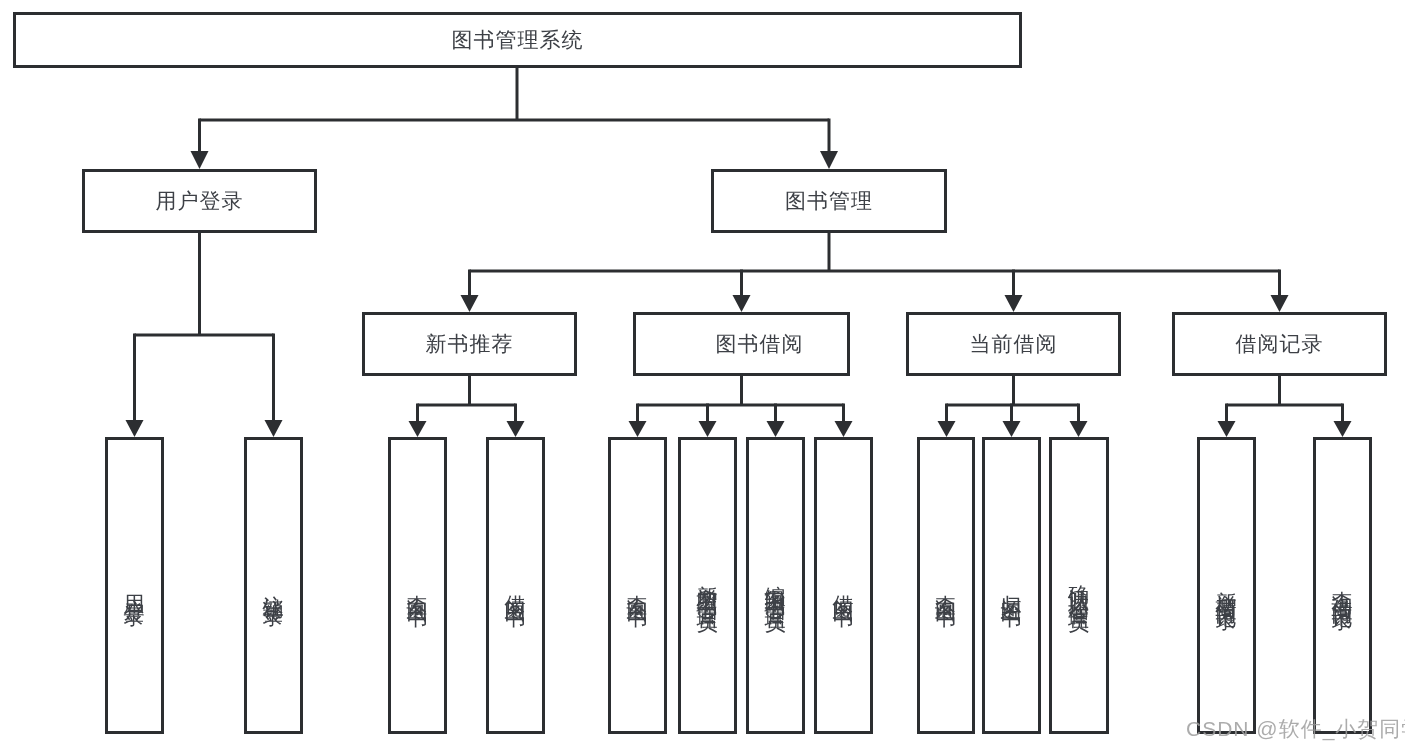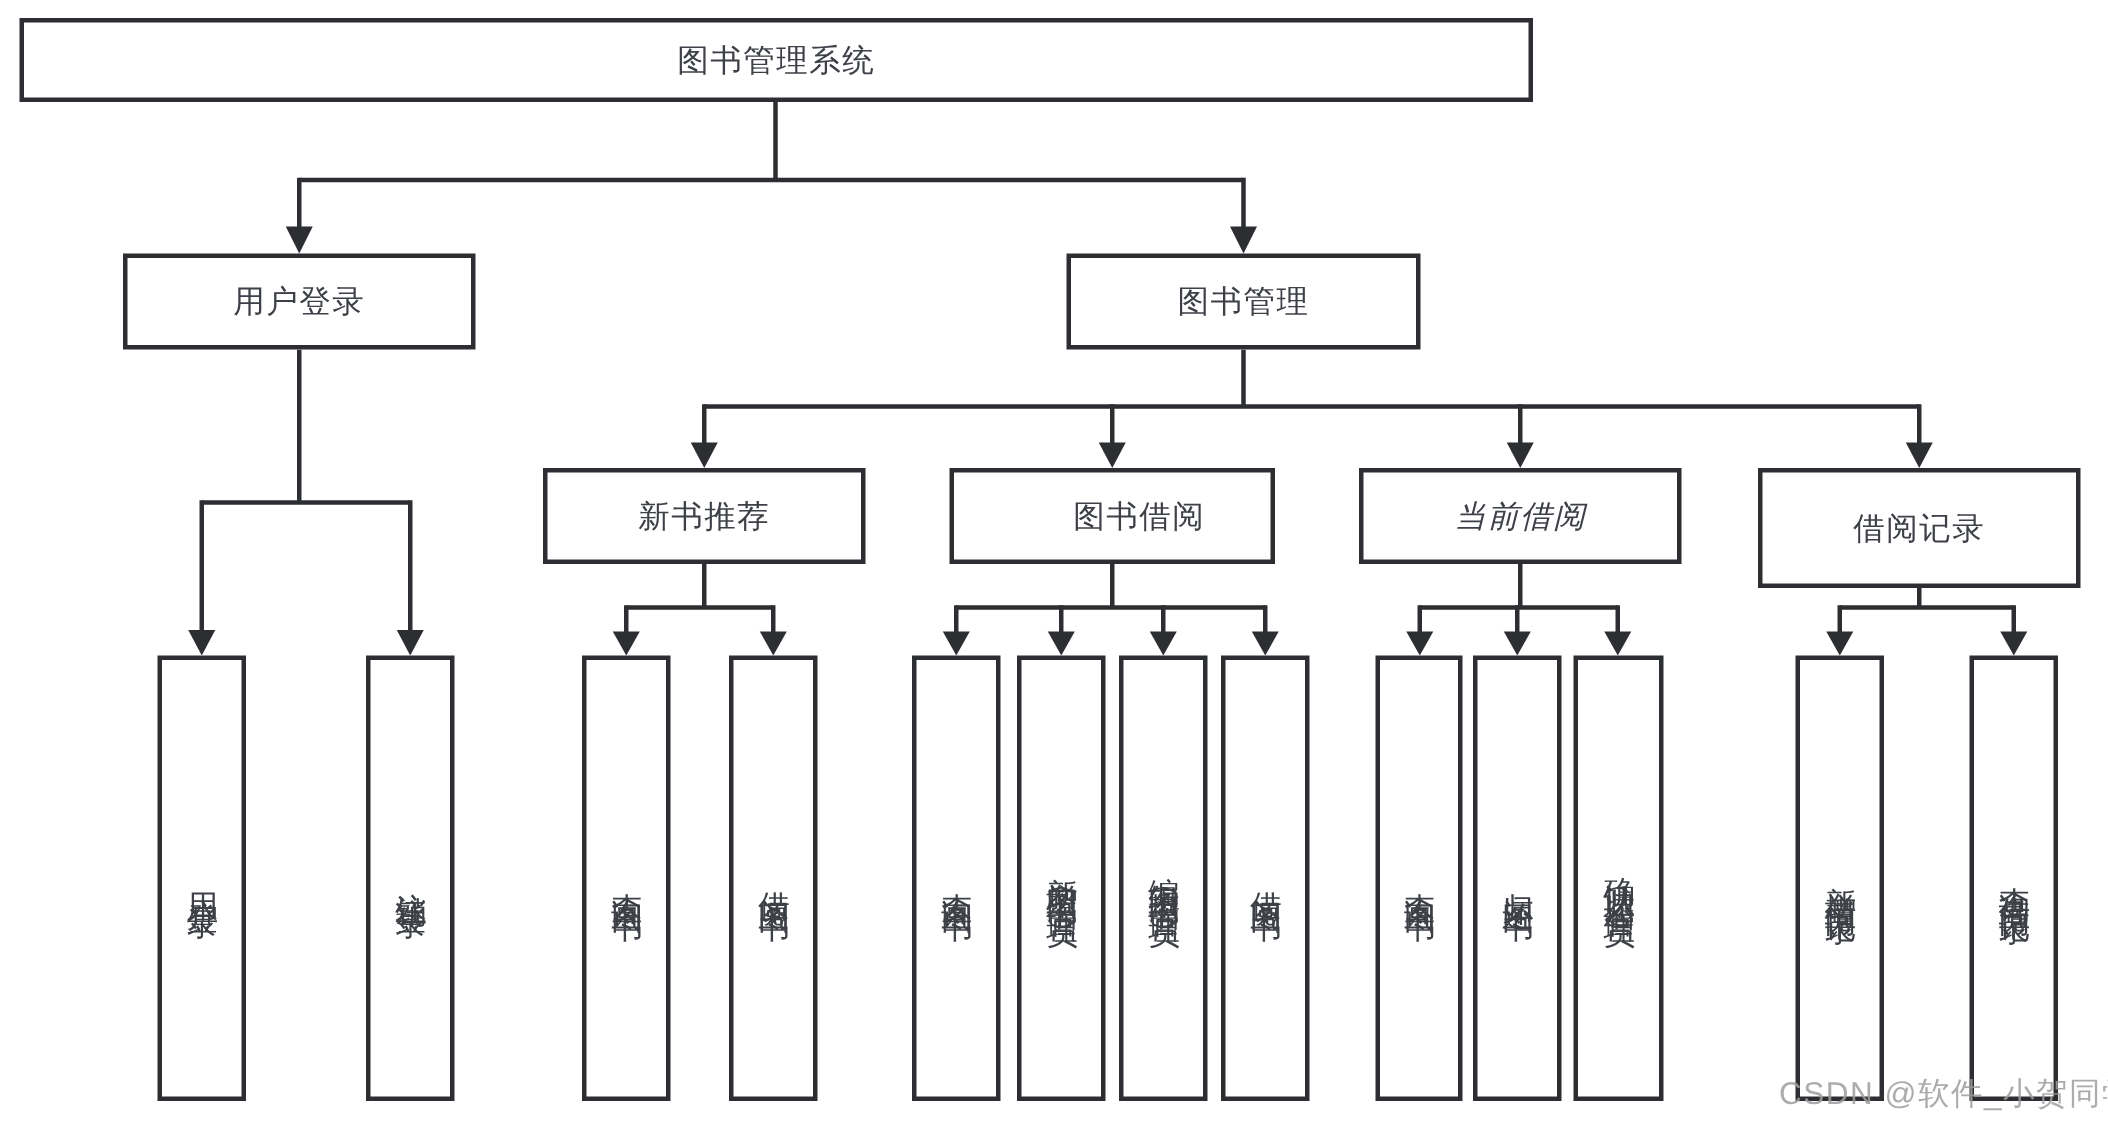--- a/index.html
+++ b/index.html
@@ -155,24 +155,24 @@
   <div class="node" style="left:362px;top:312px;width:215px;height:64px;">
     <span>新书推荐</span>
   </div>
 
   <div class="node" style="left:711px;top:169px;width:236px;height:64px;">
     <span>图书管理</span>
   </div>
   <div class="node" style="left:633px;top:312px;width:217px;height:64px;padding-left:36px;">
     <span>图书借阅</span>
   </div>
-  <div class="node" style="left:906px;top:312px;width:215px;height:64px;font-style:italic;">
+  <div class="node" style="left:906px;top:312px;width:215px;height:64px;">
     <span>当前借阅</span>
   </div>
-  <div class="node" style="left:1172px;top:312px;width:215px;height:80px;">
+  <div class="node" style="left:1172px;top:312px;width:215px;height:64px;">
     <span>借阅记录</span>
   </div>
 
   <div class="leaf" style="left:105px;">
     <span>用户登录</span>
   </div>
   <div class="leaf" style="left:244px;">
     <span>注销登录</span>
   </div>
 

